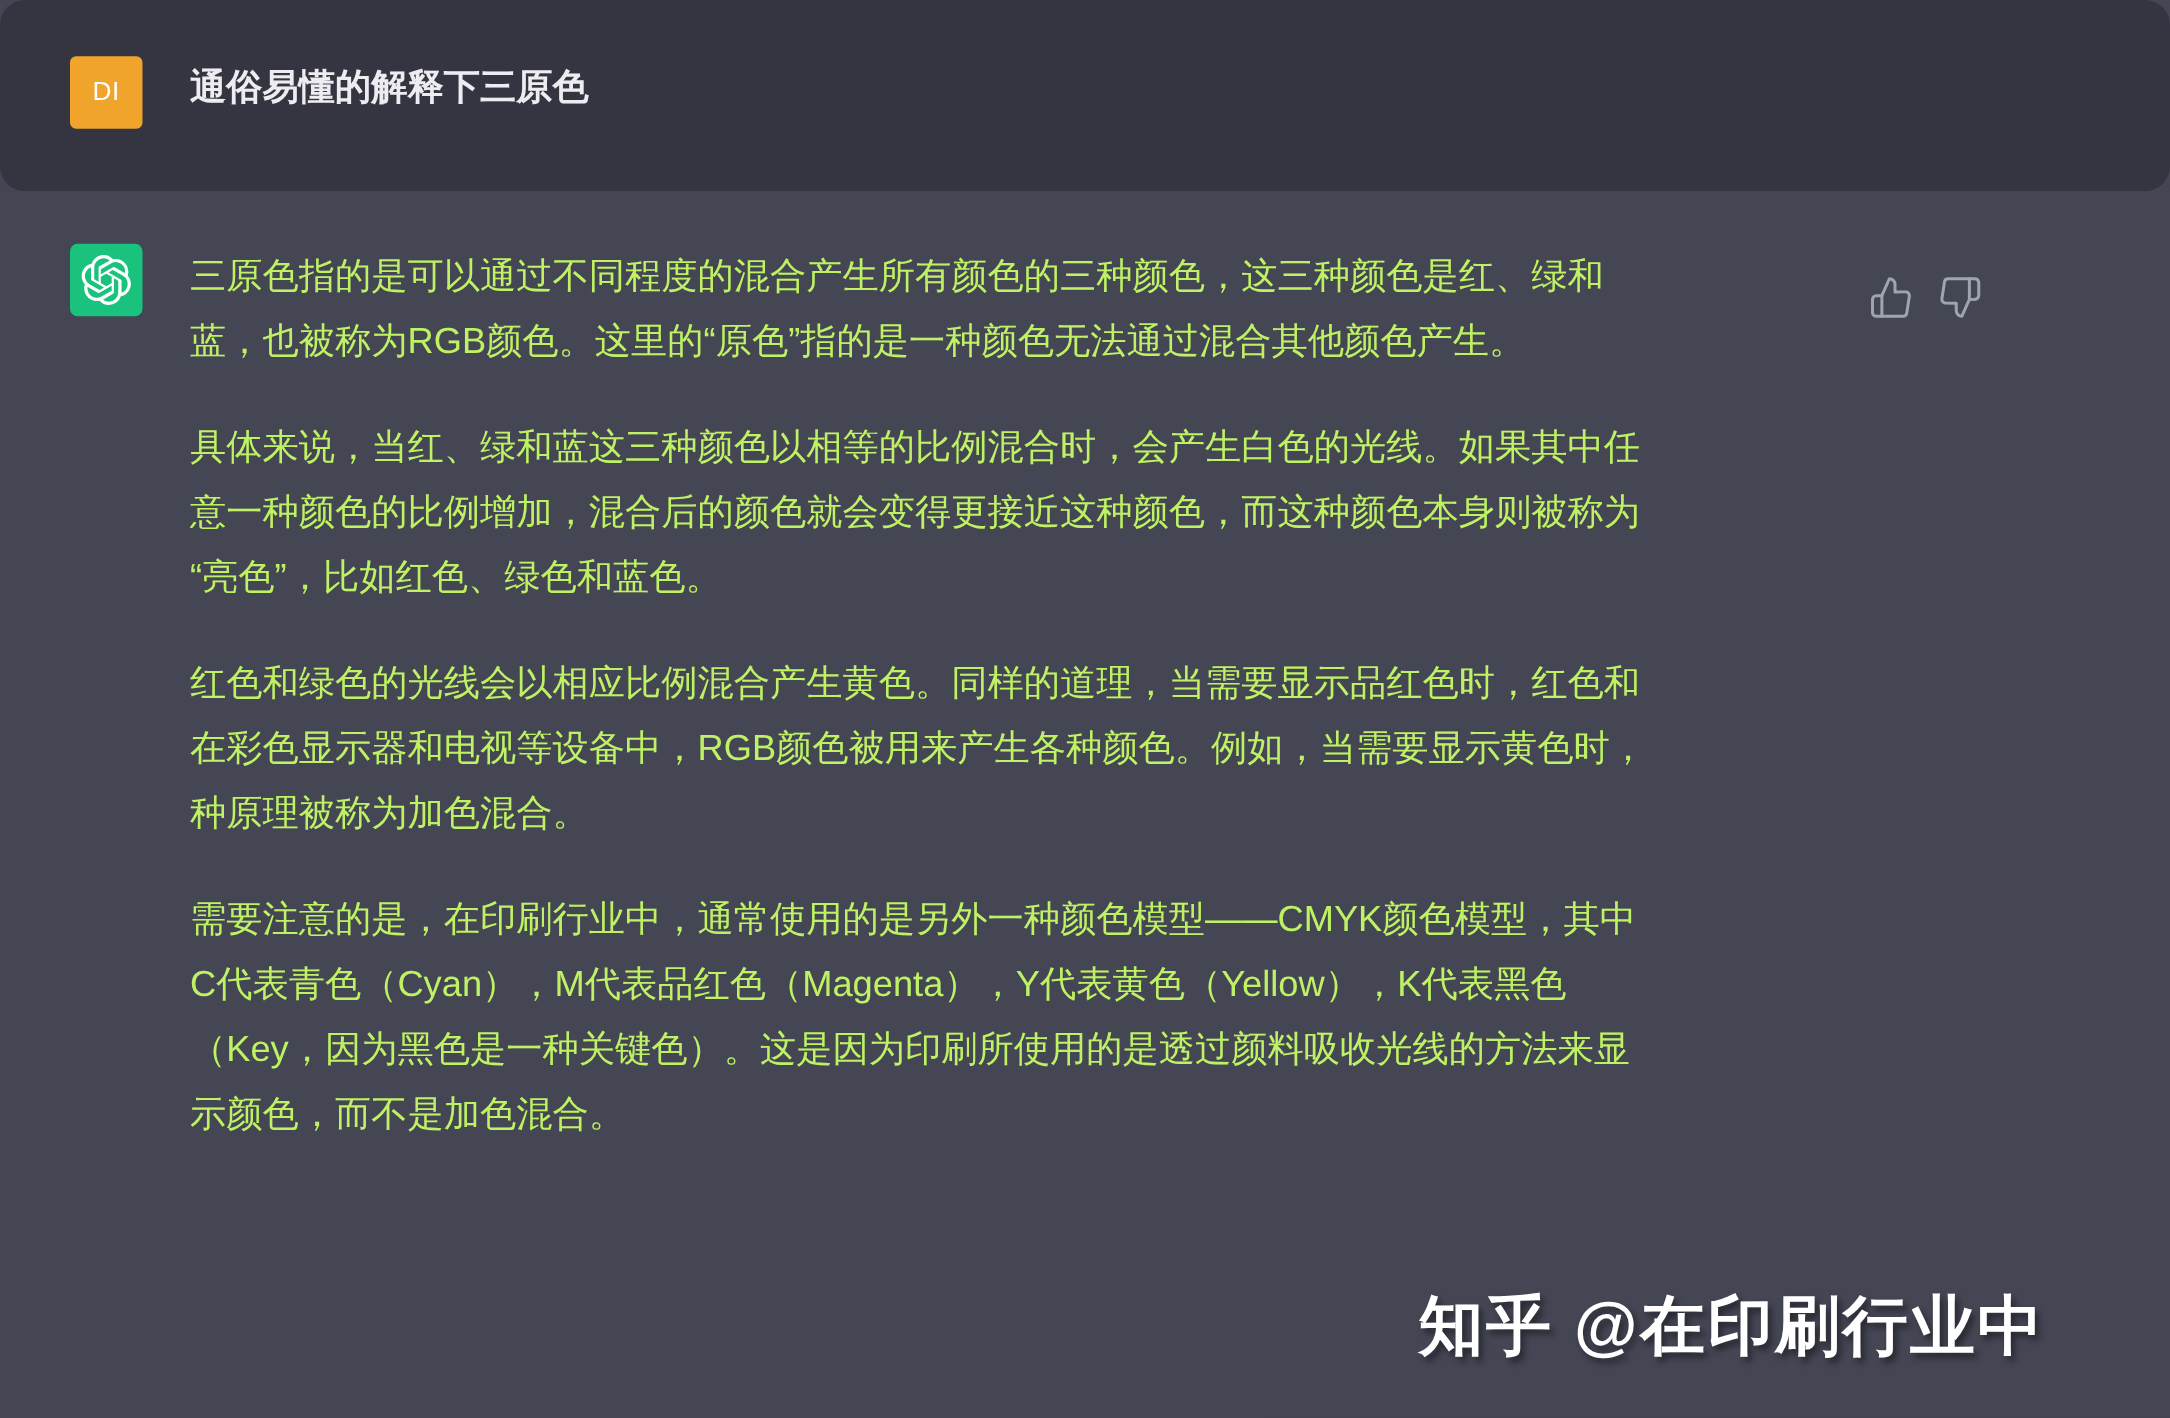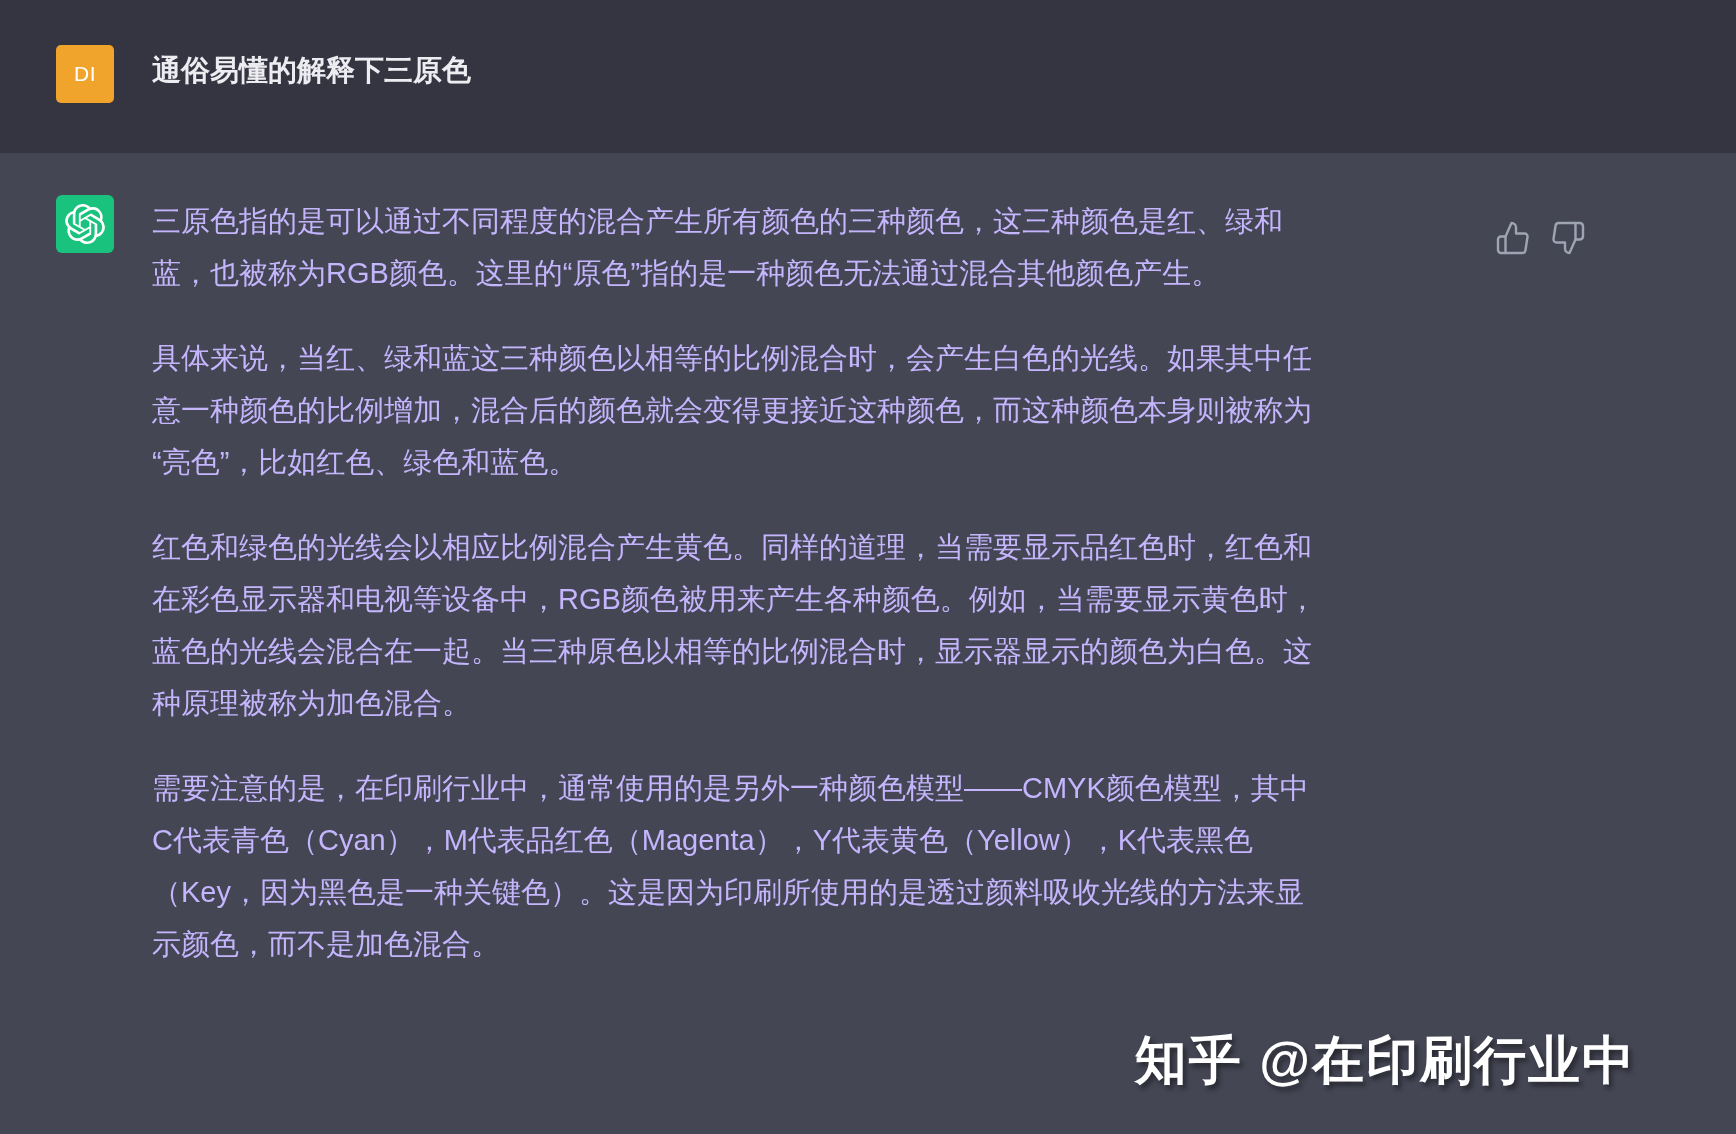--- a/index.html
+++ b/index.html
@@ -8,20 +8,21 @@
     overflow: hidden;
     font-family: "Liberation Sans", "DejaVu Sans", sans-serif;
   }
   body { background: #444654; position: relative; }
 
   
   .user-row {
     position: absolute; left: 0; top: 0;
     width: 1736px; height: 153px;
     background: #343541;
+    border-radius: 20px;
   }
   .avatar {
     position: absolute;
     width: 58px; height: 58px;
     display: flex; align-items: center; justify-content: center;
     flex-shrink: 0;
   }
   .user-avatar {
     left: 56px; top: 45px;
     background: #F0A42C;
@@ -47,21 +48,21 @@
   .gpt-avatar {
     left: 56px; top: 42px;
     background: #19C37D;
     border-radius: 6px;
   }
   .gpt-avatar svg { width: 40px; height: 40px; }
 
   .assistant-content {
     position: absolute; left: 152px; top: 42px;
     width: 1200px;
-    color: #c4b5fd;
+    color: #bef264;
     font-size: 29px;
   }
   .para { margin-bottom: 33px; }
   .para:last-child { margin-bottom: 0; }
   .line { line-height: 52px; white-space: nowrap; }
 
   
   .actions {
     position: absolute; left: 1494px; top: 66px;
     display: flex; gap: 17px;
@@ -110,21 +111,20 @@
         <div class="line">蓝，也被称为RGB颜色。这里的“原色”指的是一种颜色无法通过混合其他颜色产生。</div>
       </div>
       <div class="para">
         <div class="line">具体来说，当红、绿和蓝这三种颜色以相等的比例混合时，会产生白色的光线。如果其中任</div>
         <div class="line">意一种颜色的比例增加，混合后的颜色就会变得更接近这种颜色，而这种颜色本身则被称为</div>
         <div class="line">“亮色”，比如红色、绿色和蓝色。</div>
       </div>
       <div class="para">
         <div class="line">红色和绿色的光线会以相应比例混合产生黄色。同样的道理，当需要显示品红色时，红色和</div>
         <div class="line">在彩色显示器和电视等设备中，RGB颜色被用来产生各种颜色。例如，当需要显示黄色时，</div>
-        <div class="line">蓝色的光线会混合在一起。当三种原色以相等的比例混合时，显示器显示的颜色为白色。这</div>
         <div class="line">种原理被称为加色混合。</div>
       </div>
       <div class="para">
         <div class="line">需要注意的是，在印刷行业中，通常使用的是另外一种颜色模型——CMYK颜色模型，其中</div>
         <div class="line">C代表青色（Cyan），M代表品红色（Magenta），Y代表黄色（Yellow），K代表黑色</div>
         <div class="line">（Key，因为黑色是一种关键色）。这是因为印刷所使用的是透过颜料吸收光线的方法来显</div>
         <div class="line">示颜色，而不是加色混合。</div>
       </div>
     </div>
 

